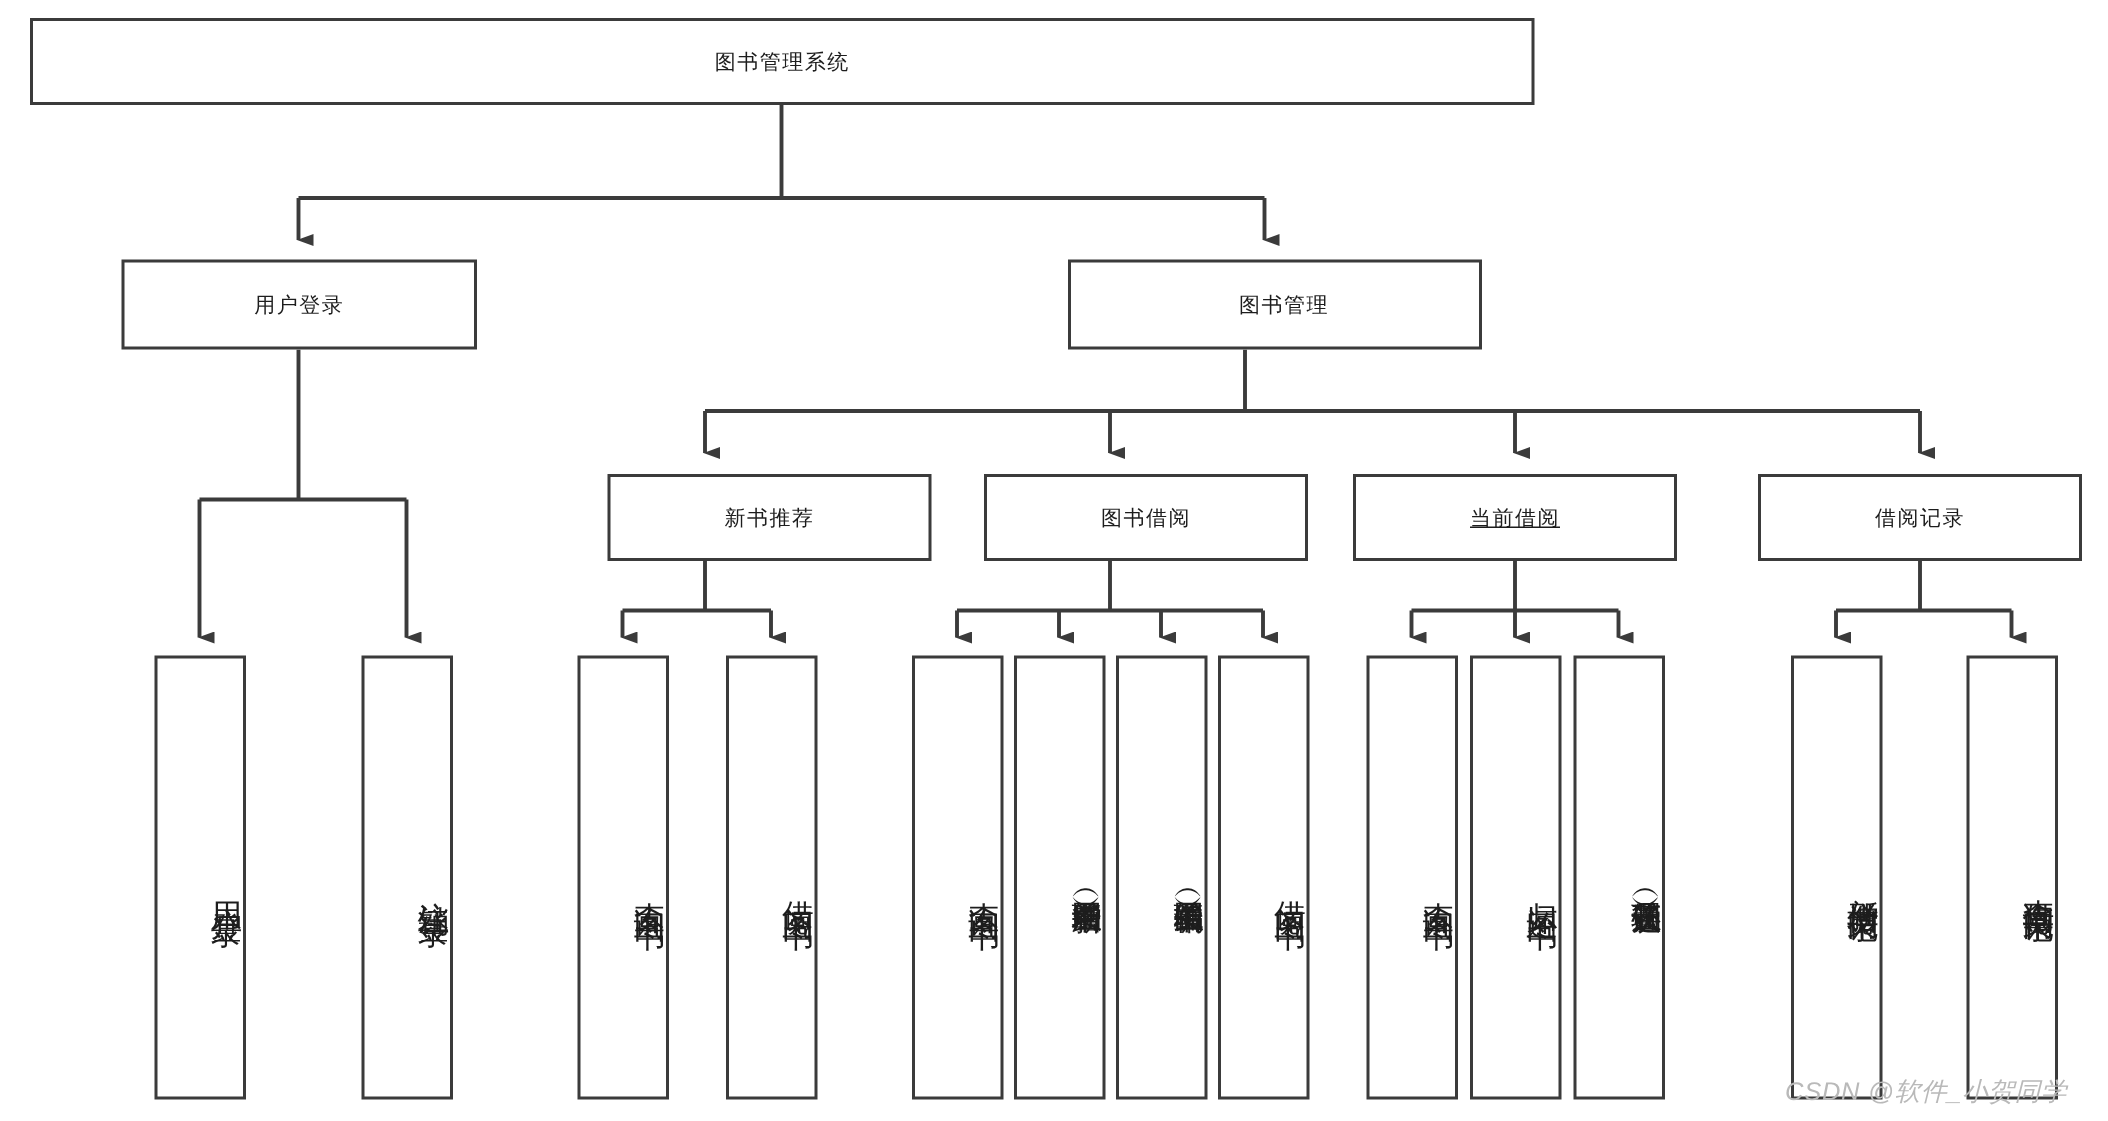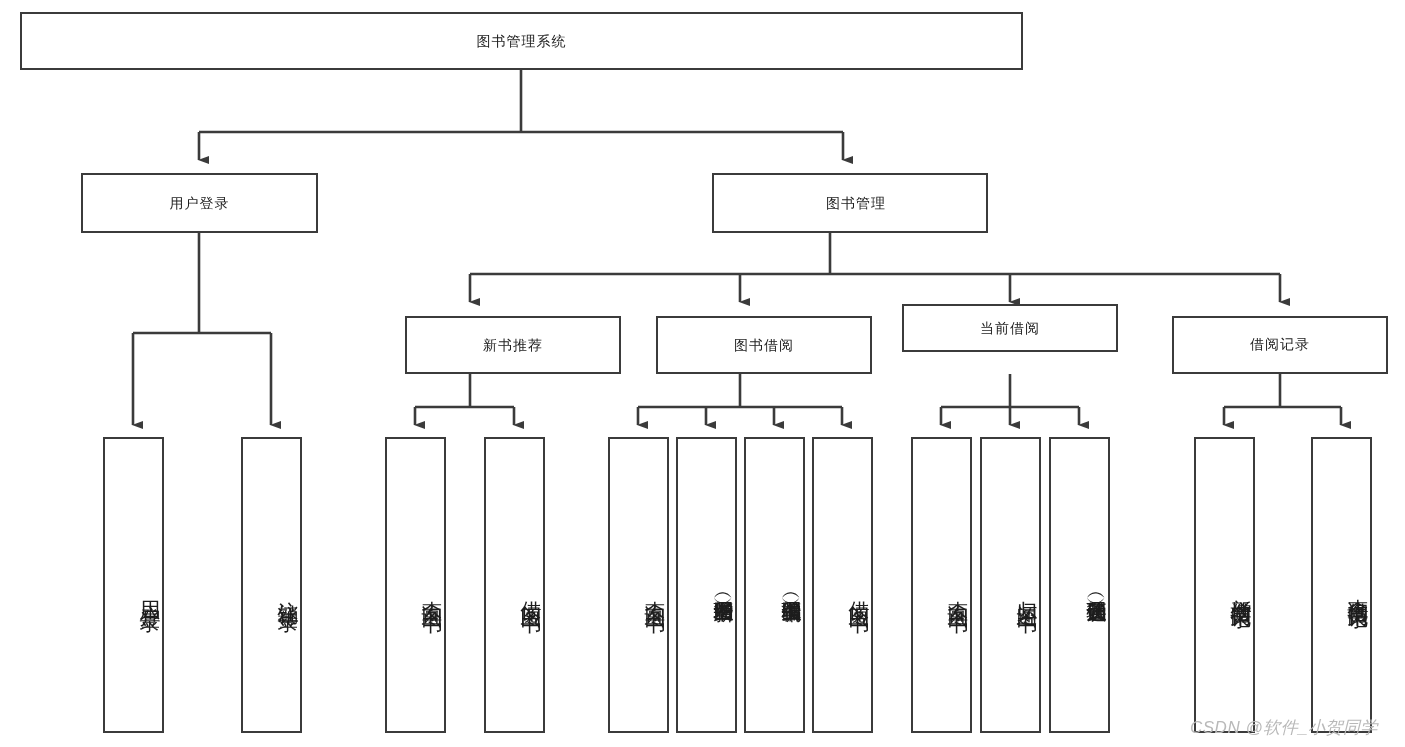--- a/index.html
+++ b/index.html
@@ -141,25 +141,25 @@
   </div>
 
   <div class="node horiz" style="left:362px; top:316px; width:216px; height:58px;margin-left:43px;">
     <span class="node-label">新书推荐</span>
   </div>
 
   <div class="node horiz" style="left:656px; top:316px; width:216px; height:58px;">
     <span class="node-label">图书借阅</span>
   </div>
 
-  <div class="node horiz" style="left:902px; top:304px; width:216px; height:48px;">
+  <div class="node horiz" style="left:902px; top:316px; width:216px; height:58px;text-decoration:underline;">
     <span class="node-label">当前借阅</span>
   </div>
 
-  <div class="node horiz" style="left:1172px; top:316px; width:216px; height:58px;font-family:Liberation Mono, monospace;">
+  <div class="node horiz" style="left:1172px; top:316px; width:216px; height:58px;">
     <span class="node-label">借阅记录</span>
   </div>
 
   <div class="node vert" style="left:103px; top:437px; width:61px; height:296px;">
     <span class="node-label">用户登录</span>
   </div>
 
   <div class="node vert" style="left:241px; top:437px; width:61px; height:296px;">
     <span class="node-label">注销登录</span>
   </div>

